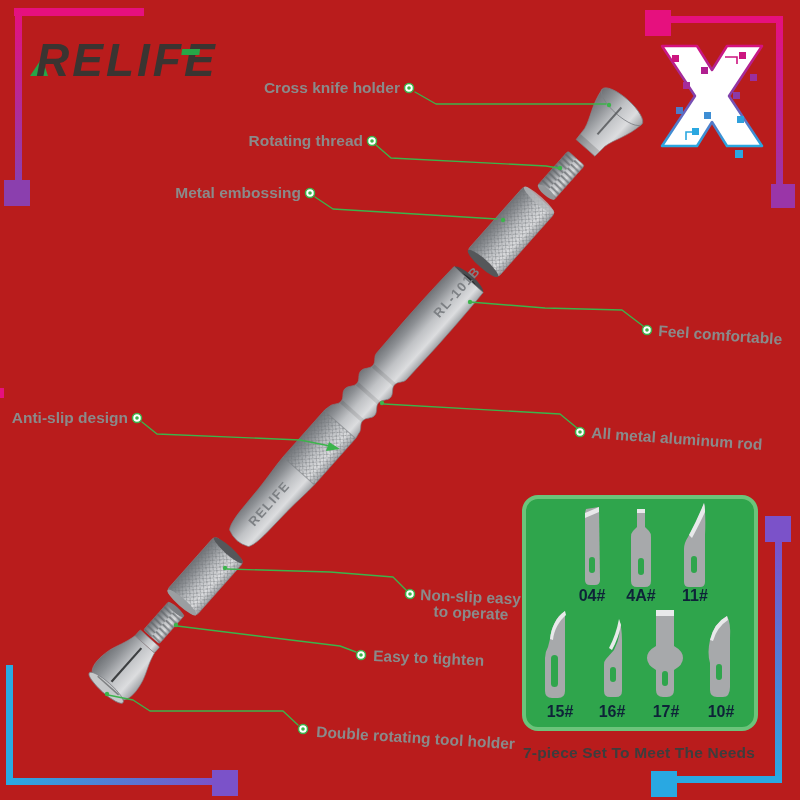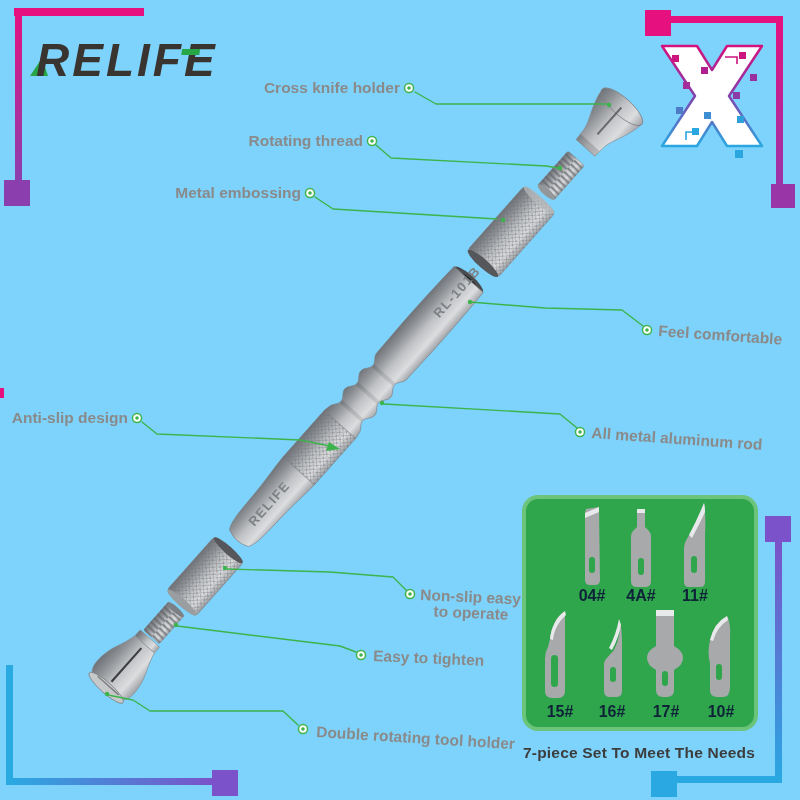--- a/index.html
+++ b/index.html
@@ -1,16 +1,16 @@
 <!DOCTYPE html>
 <html><head>
 <meta charset="utf-8">
 <style>
   html,body{margin:0;padding:0;background:#ffffff;}
-  .stage{position:relative;width:800px;height:800px;background:#7dd3fc;overflow:hidden;
+  .stage{position:relative;width:800px;height:800px;background:#b91c1c;overflow:hidden;
          font-family:"Liberation Sans",sans-serif;}
   svg{display:block;}
   svg text{font-family:"Liberation Sans",sans-serif;}
   .lbl{font-size:15.5px;font-weight:bold;fill:#8A8A8A;}
   .blade-lbl{font-size:16px;font-weight:bold;fill:#0E2338;}
   .caption{font-size:15.5px;font-weight:bold;fill:#3D3D3D;letter-spacing:0.2px;}
   .logo-text{font-size:46px;font-weight:bold;font-style:italic;fill:#3A3431;letter-spacing:3px;}
   .engrave{font-size:13px;font-weight:bold;fill:#7d8084;letter-spacing:1.5px;}
   .cl{stroke:#3CB44B;stroke-width:1.4;fill:none;stroke-linejoin:round;stroke-linecap:round;}
 </style>

